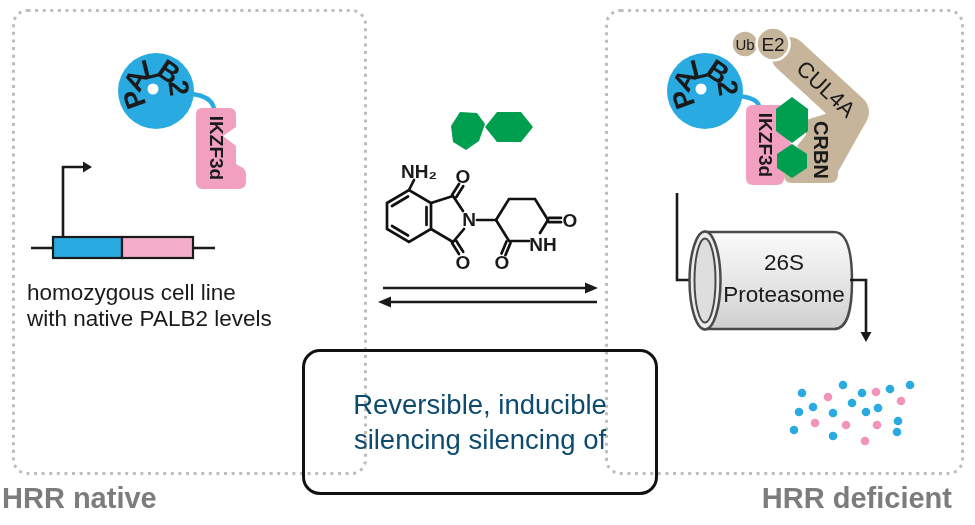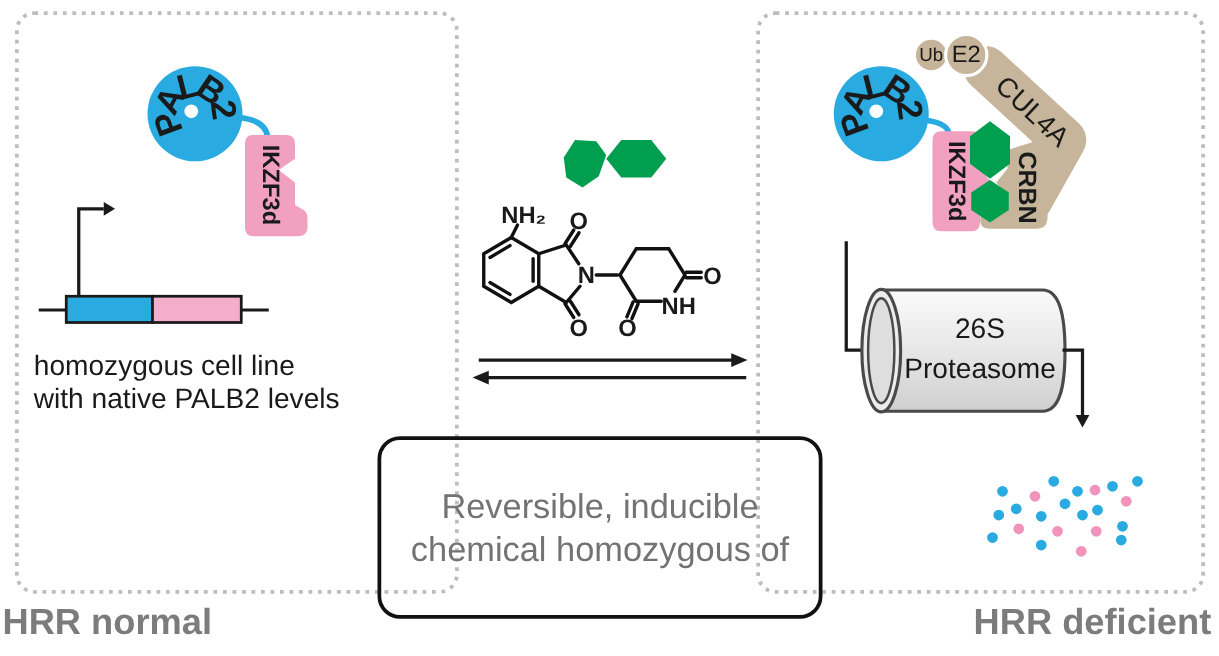--- a/index.html
+++ b/index.html
@@ -2,24 +2,24 @@
 <html><head>
 <meta charset="utf-8">
 <style>
   html,body{margin:0;padding:0;background:#fff;}
   .stage{position:relative;width:975px;height:525px;background:#ffffff;overflow:hidden;
          font-family:"Liberation Sans", sans-serif;}
   .stage svg{position:absolute;left:0;top:0;}
   .center-box{position:absolute;left:302px;top:349px;width:350px;height:140px;
 Execution    background:#ffffff;border:3px solid #111;border-radius:18px;
     display:flex;flex-direction:column;justify-content:center;align-items:center;
-    font-size:27.5px;line-height:35px;color:#737373;text-align:center;}
+    font-size:27.5px;line-height:35px;color:#0c4a6e;text-align:center;}
   .hrr-label{position:absolute;top:482px;font-size:29px;font-weight:bold;color:#7c7c7c;}
   .hrr-left{left:2px;}
-  .hrr-right{right:6px;text-align:left;}
+  .hrr-right{right:23px;text-align:left;}
   text{fill:#1a1a1a;}
   .svgtxt{font-family:"Liberation Sans", sans-serif;}
 </style>
 </head>
 <body>
 
 <div class="stage">
 
 <svg width="975" height="525" viewBox="0 0 975 525">
   <defs>
@@ -177,19 +177,19 @@
         <circle cx="846" cy="425" r="4.3" fill="#F193BB"></circle>
         <circle cx="877" cy="425" r="4.3" fill="#F193BB"></circle>
         <circle cx="898" cy="421" r="4.3" fill="#29ABE2"></circle>
         <circle cx="897" cy="432" r="4.3" fill="#29ABE2"></circle>
         <circle cx="865" cy="441" r="4.3" fill="#F193BB"></circle>
       </g>
 </svg>
 
 <div class="center-box">
   <div>Reversible, inducible</div>
-  <div>chemical homozygous of</div>
+  <div>silencing silencing of</div>
 </div>
 
-<div class="hrr-label hrr-left">HRR normal</div>
+<div class="hrr-label hrr-left">HRR native</div>
 <div class="hrr-label hrr-right">HRR deficient</div>
 
 </div>
 
 </body></html>

